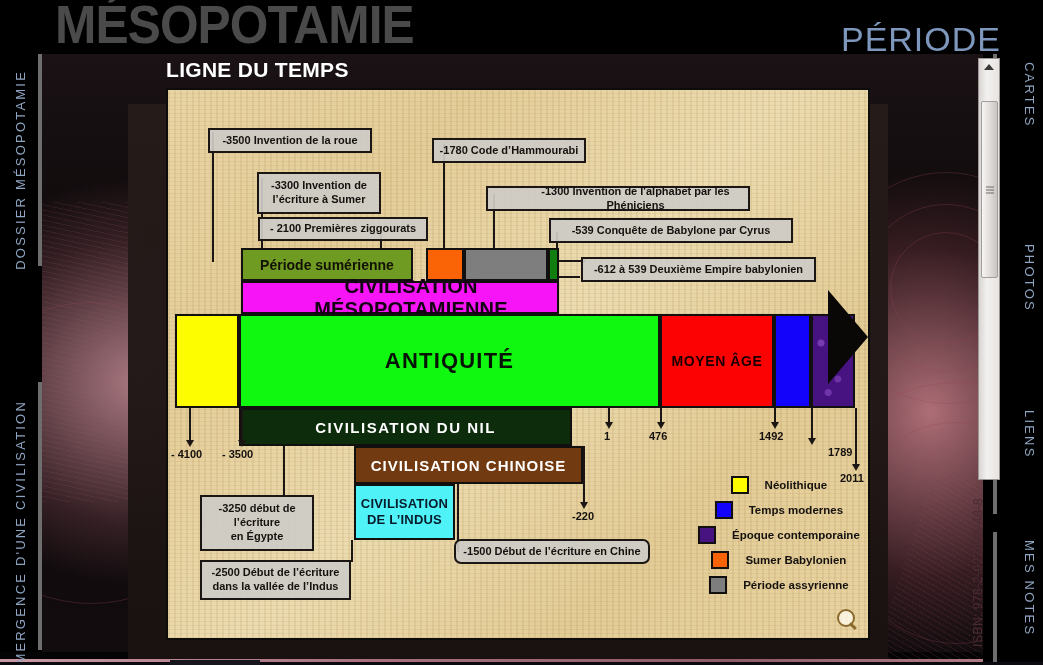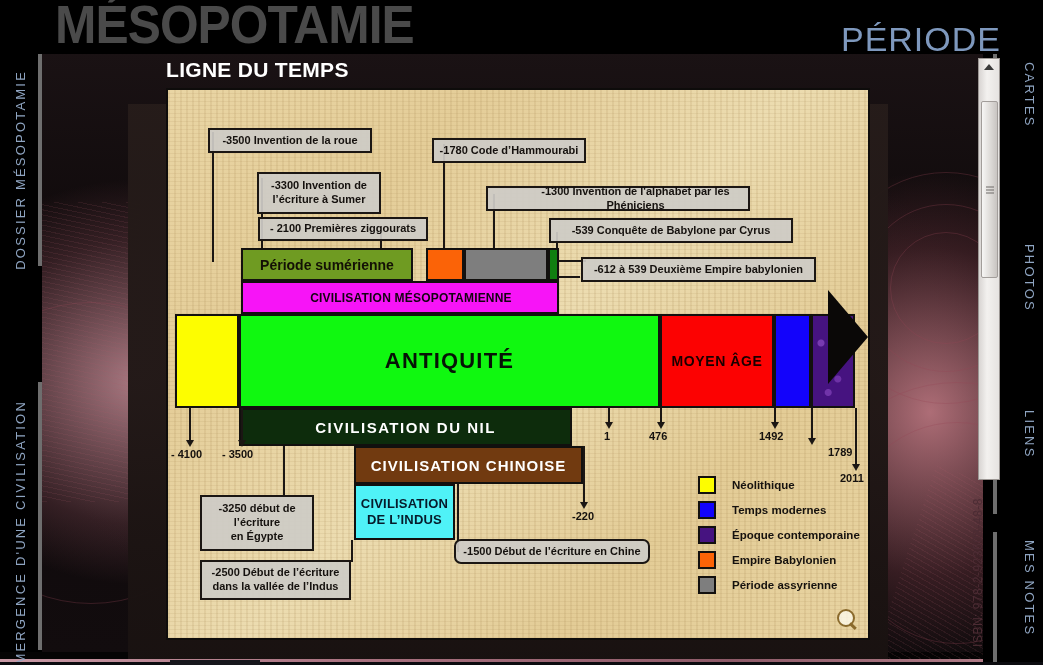--- a/index.html
+++ b/index.html
@@ -113,21 +113,21 @@
   .lead{position:absolute;background:#1b1613;}
   .lead.v{width:2px;}
   .lead.h{height:2px;}
 
   .band{
     position:absolute;box-sizing:border-box;border:2px solid #12100e;
     display:flex;align-items:center;justify-content:center;
     font-weight:700;text-align:center;
   }
   .band.sumer{background:#6f9b22;color:#131005;font-size:14px;}
-  .band.meso{background:#f714f7;color:#140312;font-size:12px;letter-spacing:.2px;padding-left:22px;}
+  .band.meso{background:#f714f7;color:#140312;font-size:20px;letter-spacing:.2px;padding-left:22px;}
   .band.babyl{background:#fb6307;}
   .band.assyr{background:#7e7e7e;}
   .band.grn{background:#107f10;}
   .band.nil{background:#0d2c0c;color:#fff;font-size:15px;letter-spacing:1.5px;}
   .band.chine{background:#713a10;color:#fff;font-size:15px;letter-spacing:1px;}
   .band.indus{background:#4ff2f7;color:#061b2b;font-size:13px;line-height:1.25;letter-spacing:.2px;}
 
   .era{position:absolute;box-sizing:border-box;border:2px solid #12100e;
     display:flex;align-items:center;justify-content:center;font-weight:700;}
   .era.neo{background:#fdfd00;}
@@ -144,21 +144,21 @@
 
   .arrowhead{position:absolute;width:0;height:0;
     border-top:47px solid transparent;border-bottom:47px solid transparent;border-left:40px solid #0a0807;}
 
   .tick{position:absolute;width:2px;background:#1b1613;}
   .tickhead{position:absolute;width:0;height:0;
     border-left:4px solid transparent;border-right:4px solid transparent;border-top:7px solid #1b1613;}
   .ticklabel{position:absolute;font-size:11px;font-weight:700;color:#15110e;white-space:nowrap;}
 
   .legend{position:absolute;left:530px;top:382px;}
-  .legend-row{display:flex;align-items:center;height:25px;}
+  .legend-row{display:flex;align-items:center;height:25px;justify-content:center;}
   .legend-sw{width:18px;height:18px;border:2px solid #12100e;box-sizing:border-box;margin-right:16px;}
   .legend-lb{font-size:11.5px;font-weight:700;color:#15110e;white-space:nowrap;}
 
   .magnifier{position:absolute;right:10px;bottom:8px;width:22px;height:22px;}
   .mag-glass{position:absolute;left:1px;top:1px;width:14px;height:14px;border-radius:50%;
     border:2px solid #8a6a2c;background:rgba(255,252,240,.75);}
   .mag-handle{position:absolute;left:14px;top:14px;width:8px;height:2.6px;background:#8a6a2c;
     transform:rotate(42deg);transform-origin:left center;}
 
   .bottom-strip{position:absolute;left:0;bottom:0;width:1043px;height:6px;
@@ -353,21 +353,21 @@
         <div class="legend-row">
           <span class="legend-sw" style="background:#1303fb;"></span>
           <span class="legend-lb">Temps modernes</span>
         </div>
         <div class="legend-row">
           <span class="legend-sw" style="background:#461380;"></span>
           <span class="legend-lb">Époque contemporaine</span>
         </div>
         <div class="legend-row">
           <span class="legend-sw" style="background:#fb6307;"></span>
-          <span class="legend-lb">Empire Babylonien</span>
+          <span class="legend-lb">Sumer Babylonien</span>
         </div>
         <div class="legend-row">
           <span class="legend-sw" style="background:#7e7e7e;"></span>
           <span class="legend-lb">Période assyrienne</span>
         </div>
       </div>
 
       <div class="magnifier">
         <div class="mag-glass"></div>
         <div class="mag-handle"></div>

